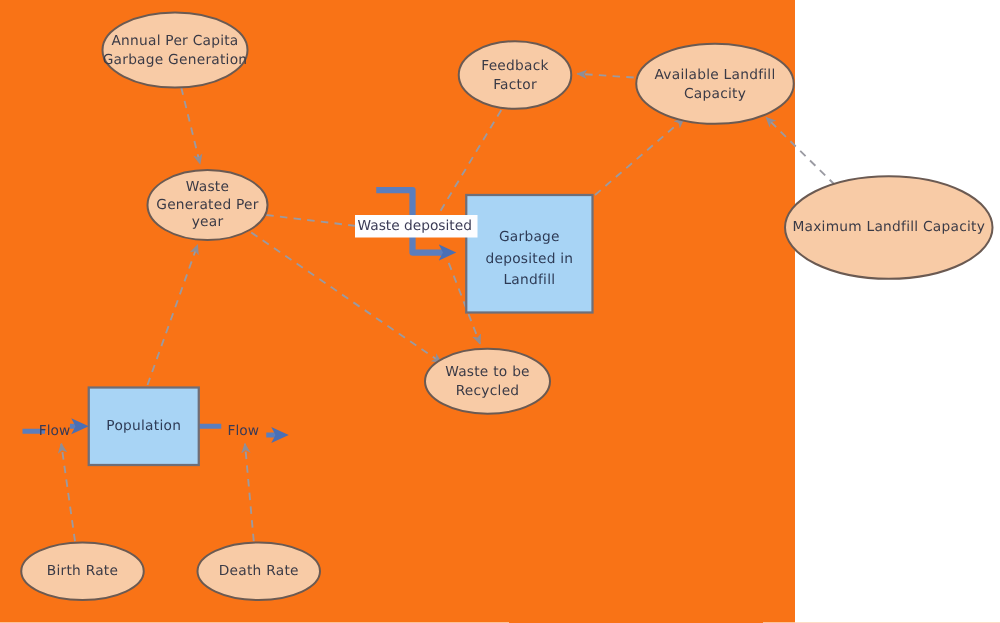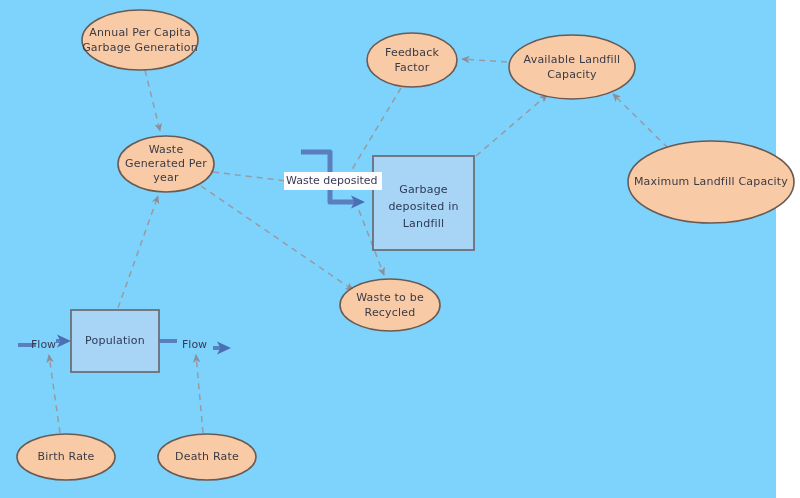--- a/index.html
+++ b/index.html
@@ -9,23 +9,23 @@
     background: #ffffff;
   }
   body {
     width: 800px;
     height: 498px;
     overflow: hidden;
     font-family: "DejaVu Sans", sans-serif;
   }
   #diagram-canvas {
     position: relative;
-    width: 776px;
+    width: 636px;
     height: 498px;
-    background: #7dd3fc;
+    background: #f97316;
   }
   svg#diagram-svg {
     display: block;
     width: 800px;
     height: 498px;
   }
   .node-ellipse {
     fill: #f8cba6;
     stroke: #6b5a52;
     stroke-width: 1.6;

